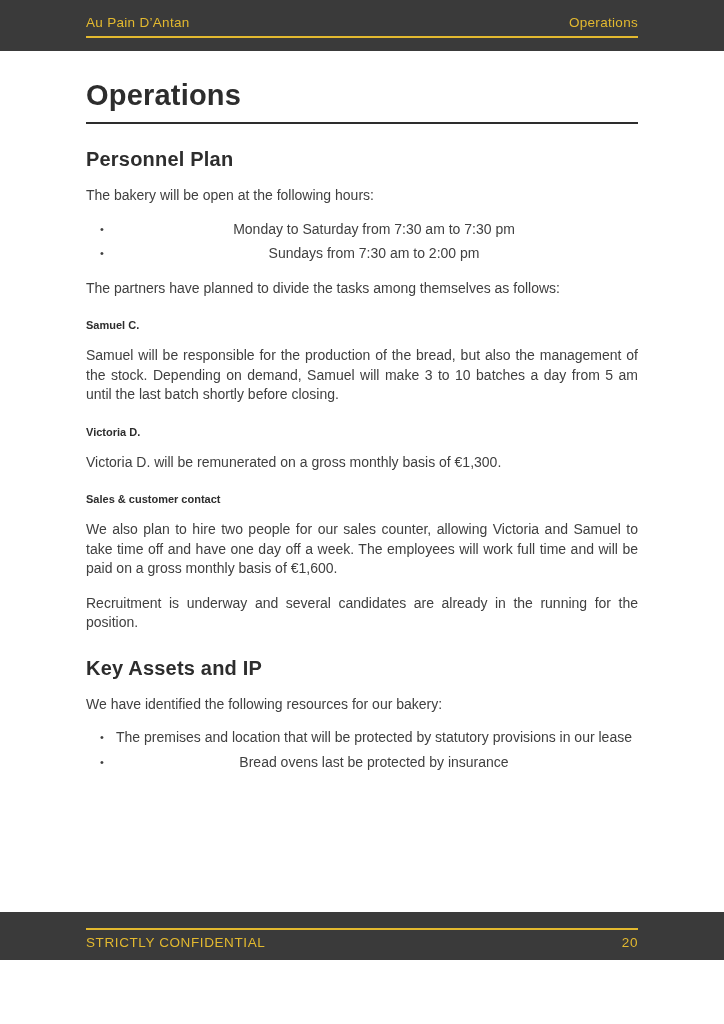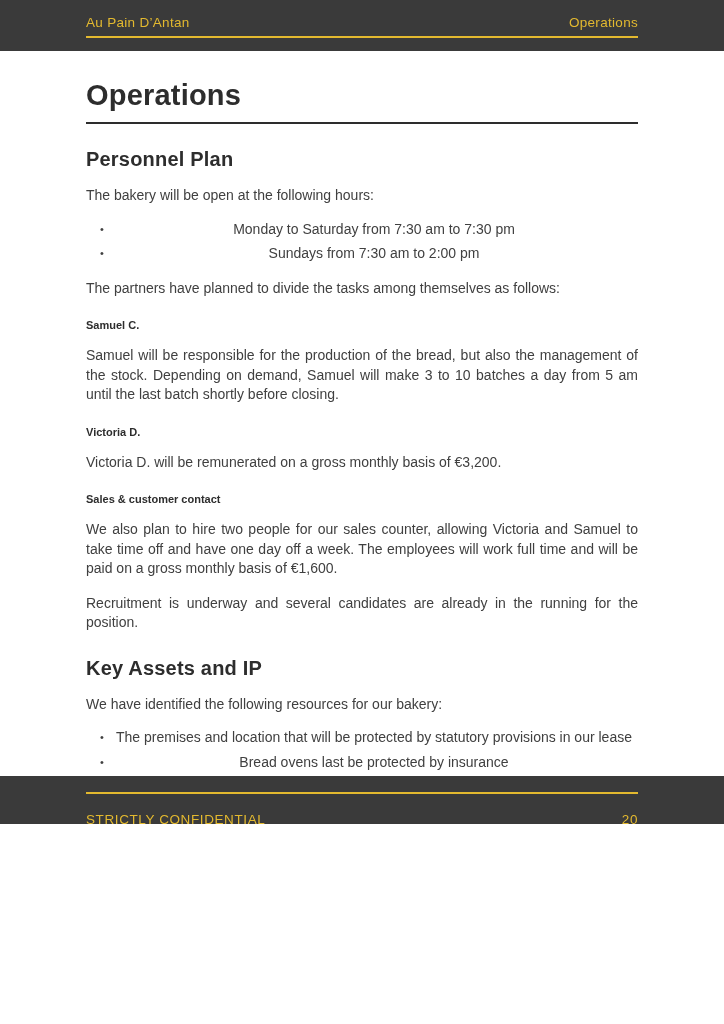--- a/index.html
+++ b/index.html
@@ -4,21 +4,21 @@
 <style>
   html, body { margin: 0; padding: 0; }
   body {
     width: 724px; height: 1024px;
     background: #ffffff;
     font-family: "Liberation Sans", sans-serif;
     -webkit-font-smoothing: antialiased;
   }
   .page {
     position: relative;
-    width: 724px; height: 824px;
+    width: 724px; height: 960px;
     background: #ffffff;
     overflow: hidden;
   }
   
   .topbar {
     position: absolute; top: 0; left: 0; right: 0;
     height: 51px;
     background: #3a3a3a;
   }
   .topbar-inner {
@@ -90,21 +90,21 @@
     color: #404040;
   }
   
   .footerbar {
     position: absolute; left: 0; right: 0; bottom: 0;
     height: 48px;
     background: #3a3a3a;
   }
   .footerbar-inner {
     margin: 16px 86px 0;
-    padding-top: 18px;
+    padding-top: 5px;
     border-top: 2px solid #e3b92f;
     display: flex;
     justify-content: space-between;
     align-items: baseline;
     color: #e3b92f;
     font-size: 13.5px;
     letter-spacing: 0.6px;
     gap: 36px;
   }
 </style>
@@ -128,21 +128,21 @@
     <ul>
       <li>Monday to Saturday from 7:30 am to 7:30 pm</li>
       <li>Sundays from 7:30 am to 2:00 pm</li>
     </ul>
     <p>The partners have planned to divide the tasks among themselves as follows:</p>
 
     <h3>Samuel C.</h3>
     <p>Samuel will be responsible for the production of the bread, but also the management of the stock. Depending on demand, Samuel will make 3 to 10 batches a day from 5 am until the last batch shortly before closing.</p>
 
     <h3>Victoria D.</h3>
-    <p>Victoria D. will be remunerated on a gross monthly basis of €3,200.</p>
+    <p>Victoria D. will be remunerated on a gross monthly basis of €1,300.</p>
 
     <h3>Sales &amp; customer contact</h3>
     <p>We also plan to hire two people for our sales counter, allowing Victoria and Samuel to take time off and have one day off a week. The employees will work full time and will be paid on a gross monthly basis of €1,600.</p>
     <p>Recruitment is underway and several candidates are already in the running for the position.</p>
 
     <h2>Key Assets and IP</h2>
     <p>We have identified the following resources for our bakery:</p>
     <ul>
       <li>The premises and location that will be protected by statutory provisions in our lease</li>
       <li>Bread ovens last be protected by insurance</li>

